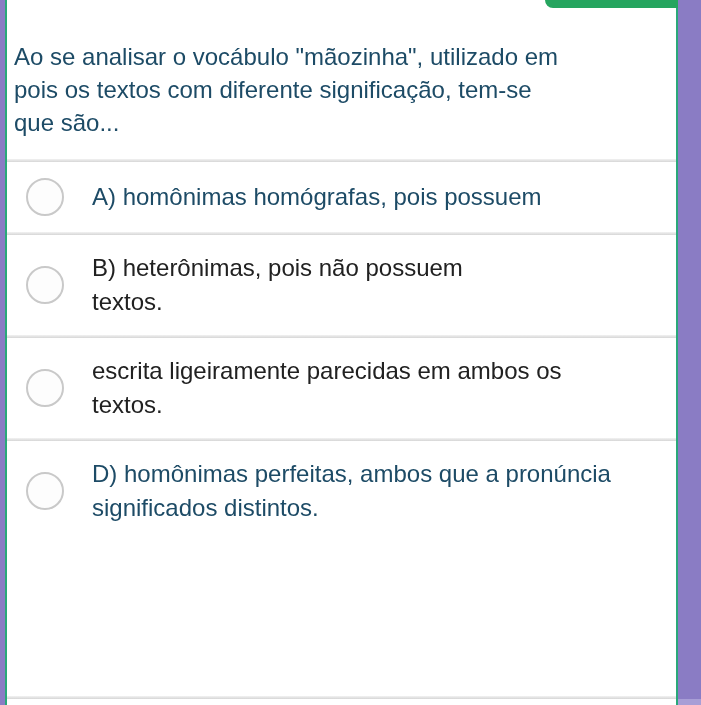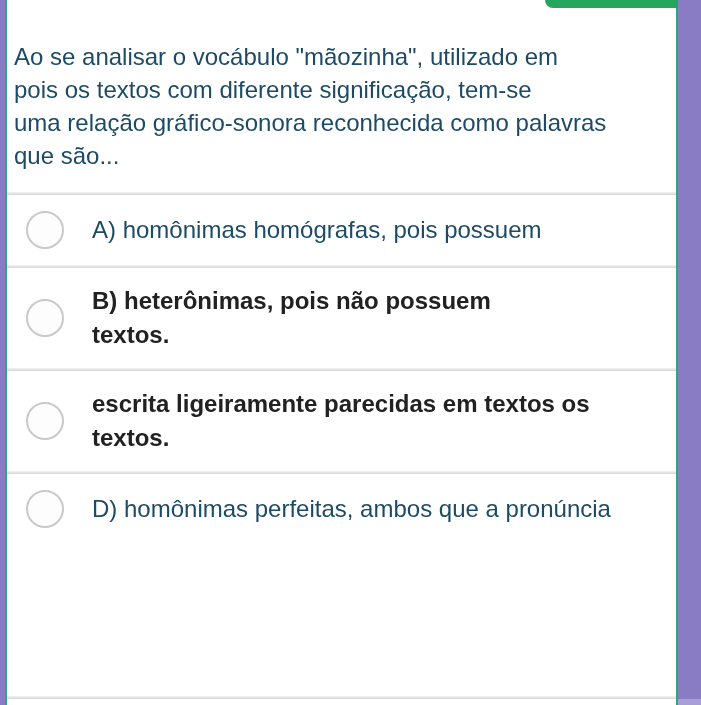--- a/index.html
+++ b/index.html
@@ -62,39 +62,38 @@
     border: 2px solid #c9c9c9;
     background: #fdfdfd;
     margin-right: 28px;
   }
   .option-text {
     font-size: 24px;
     line-height: 34px;
   }
   .option-text .oline { white-space: nowrap; }
   .style-teal { color: #1d4b66; font-family: "Liberation Sans", sans-serif; }
-  .style-dark { color: #212121; font-family: "Liberation Sans", sans-serif; font-weight: bold; }
+  .style-dark { color: #212121; font-family: "Liberation Sans", sans-serif; }
 
   .bottom-sep {
     position: absolute; left: 0; bottom: 6px;
     width: 100%; height: 3px;
     background: linear-gradient(#f2f2f2, #d6d6d6);
   }
 </style>
 </head>
 <body>
 
 <div class="page">
 
   <div class="card">
 
     <div class="question">
       <div class="qline">Ao se analisar o vocábulo "mãozinha", utilizado em</div>
       <div class="qline">pois os textos com diferente significação, tem-se</div>
-      <div class="qline">uma relação gráfico-sonora reconhecida como palavras</div>
       <div class="qline">que são...</div>
     </div>
 
     <div class="separator"></div>
 
     <div class="option-row">
       <div class="radio"></div>
       <div class="option-text style-teal">
         <div class="oline">A) homônimas homógrafas, pois possuem</div>
       </div>
@@ -108,31 +107,32 @@
         <div class="oline">B) heterônimas, pois não possuem</div>
         <div class="oline">textos.</div>
       </div>
     </div>
 
     <div class="separator"></div>
 
     <div class="option-row">
       <div class="radio"></div>
       <div class="option-text style-dark">
-        <div class="oline">escrita ligeiramente parecidas em textos os</div>
+        <div class="oline">escrita ligeiramente parecidas em ambos os</div>
         <div class="oline">textos.</div>
       </div>
     </div>
 
     <div class="separator"></div>
 
     <div class="option-row">
       <div class="radio"></div>
       <div class="option-text style-teal">
         <div class="oline">D) homônimas perfeitas, ambos que a pronúncia</div>
+        <div class="oline">significados distintos.</div>
       </div>
     </div>
 
     <div class="bottom-sep"></div>
   </div>
 
   <div class="strip-left"></div>
   <div class="edge-left"></div>
   <div class="edge-right"></div>
   <div class="strip-right"></div>

